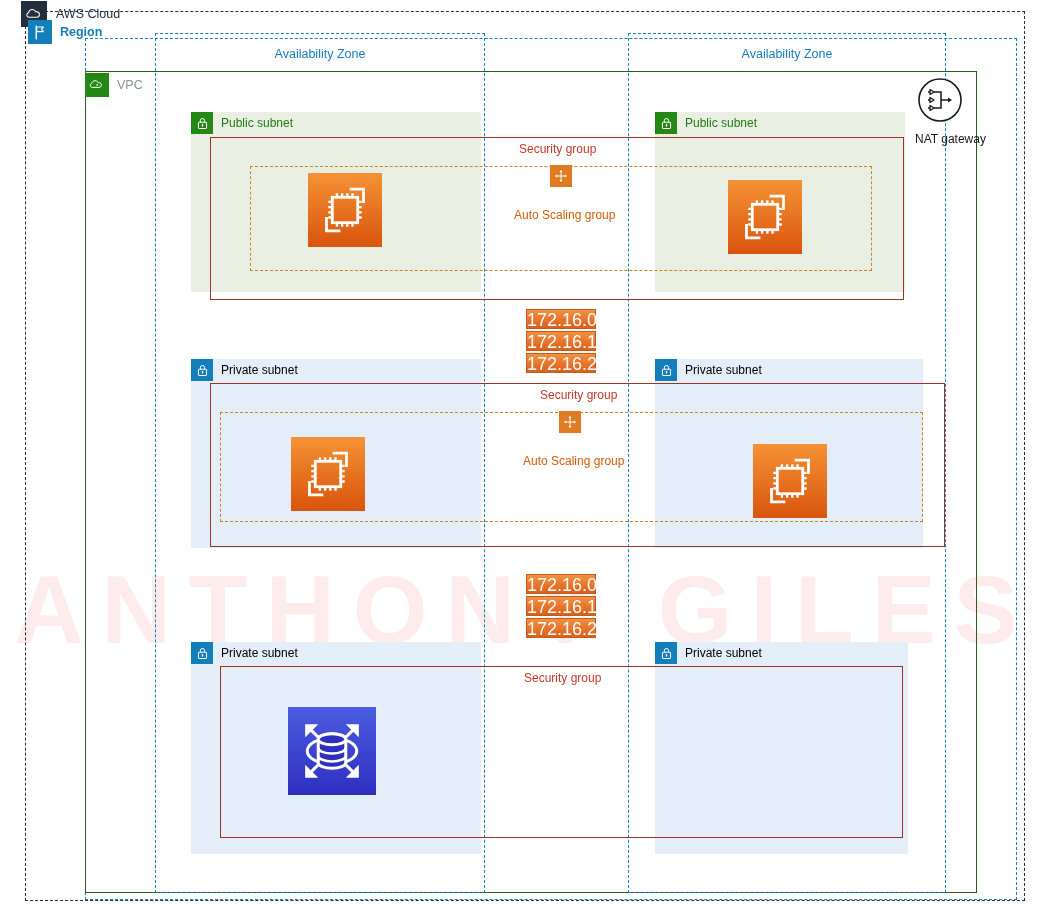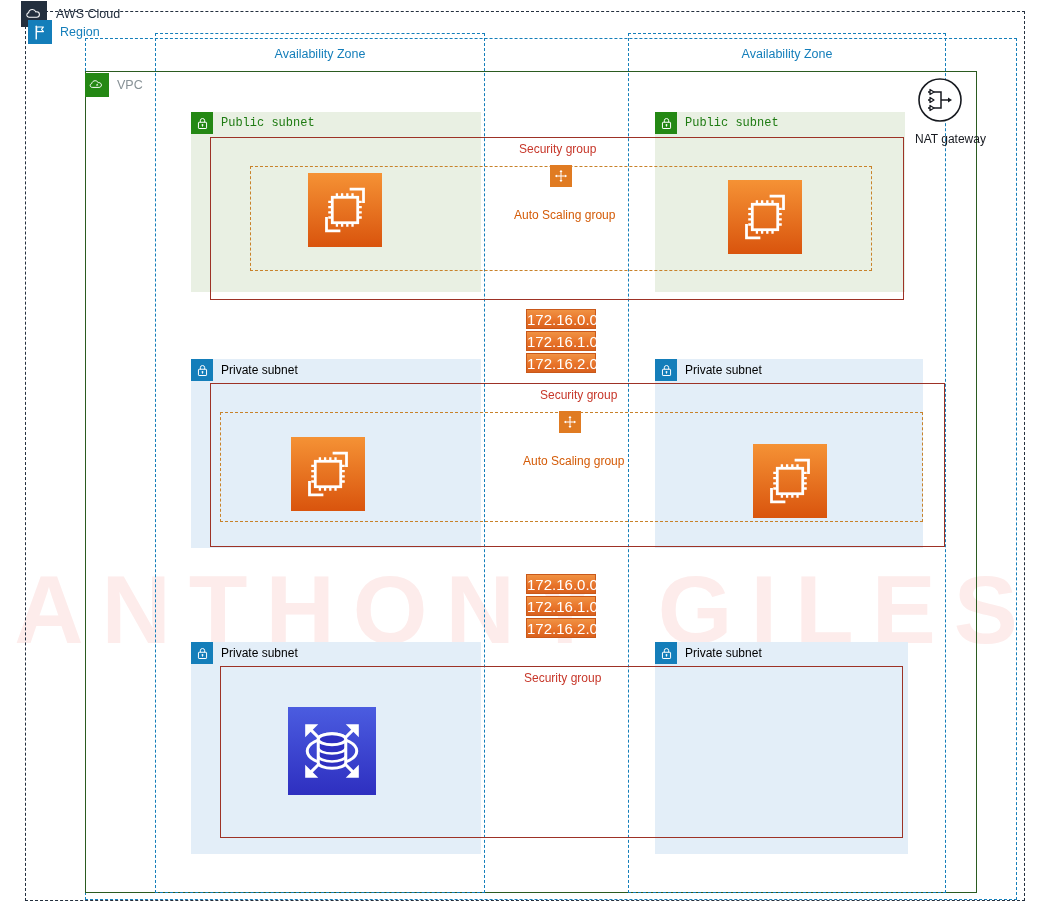--- a/index.html
+++ b/index.html
@@ -29,21 +29,21 @@
   }
 
   
   .badge{position:absolute; display:flex; align-items:center; z-index:6;}
   .badge .sq{width:24px;height:24px;display:flex;align-items:center;justify-content:center;flex:0 0 auto;}
   .badge .txt{font-size:12.5px; margin-left:8px; white-space:nowrap;}
 
   .badge-awscloud{left:1px; top:1px;margin-left:20px;}
   .badge-awscloud .sq{background:#232f3e;width:26px;height:26px;}
   .badge-awscloud .txt{color:#232f3e;margin-left:9px;font-size:12.5px;}
-  .badge-region{left:28px; top:20px;}
+  .badge-region{left:28px; top:20px;font-weight:bold;}
   .badge-region .sq{background:#147eba;}
   .badge-region .txt{color:#147eba;}
   .badge-vpc{left:85px; top:73px;}
   .badge-vpc .sq{background:#248814;}
   .badge-vpc .txt{color:#879196;font-size:12.5px;text-align:center;}
 
   
   .az{
     position:absolute; top:33px; height:860px;
     border:1px dashed #147eba; box-sizing:border-box; z-index:3;
@@ -56,21 +56,21 @@
   }
 
   
   .subnet{position:absolute; z-index:4;}
   .subnet-body{position:absolute; left:0; top:0; width:100%; height:100%;}
   .subnet-badge{position:absolute; left:0; top:0; display:flex; align-items:center; z-index:7;}
   .subnet-badge .sq{width:22px;height:22px;display:flex;align-items:center;justify-content:center;}
   .subnet-badge .txt{font-size:12px;margin-left:8px;white-space:nowrap;}
   .public .subnet-body{background:#e9f0e3;}
   .public .sq{background:#248814;}
-  .public .txt{color:#1e7b12;font-family:Liberation Mono, monospace;}
+  .public .txt{color:#1e7b12;}
   .private .subnet-body{background:#e3eef8;}
   .private .sq{background:#147eba;}
   .private .txt{color:#000000;}
 
   
   .secgroup{
     position:absolute; border:1px solid #9d3226; box-sizing:border-box; z-index:8;
   }
   .secgroup-label{
     position:absolute; font-size:12px; color:#c7372a; white-space:nowrap; z-index:9;
@@ -92,21 +92,21 @@
 
   
   .gw{position:absolute; z-index:12; text-align:center;}
   .gw .lbl{font-size:12px;color:#16191f;line-height:14px;margin-top:4px;white-space:nowrap;}
 
   
   .cidr-stack{position:absolute; z-index:12; display:flex; flex-direction:column; gap:2px;}
   .cidr{
     width:70px;height:20px;line-height:20px;text-align:left;
     background:linear-gradient(180deg,#f09243 0%,#e8742a 55%,#d9601d 100%);
-    color:#ffffff;font-size:15px;border:1px solid #c9581a;box-sizing:border-box;
+    color:#ffffff;font-size:18px;border:1px solid #c9581a;box-sizing:border-box;
   }
 </style>
 </head>
 <body>
 
 <div id="canvas">
 
   <div class="watermark">ANTHONY GILES</div>
 
   <div class="aws-cloud-box"></div>

